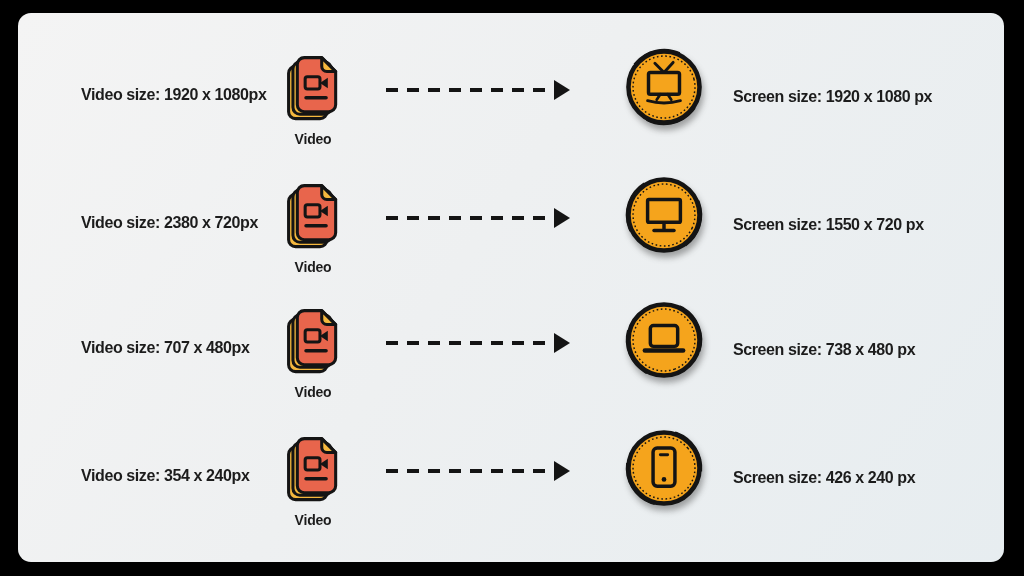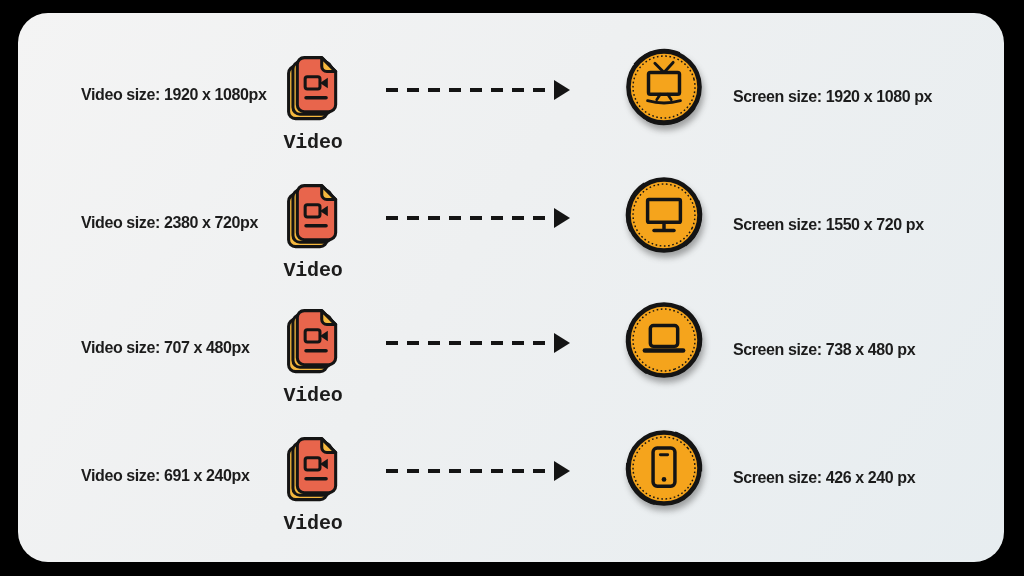--- a/index.html
+++ b/index.html
@@ -5,40 +5,39 @@
   html,body{margin:0;padding:0;}
   body{
     width:1024px;height:576px;overflow:hidden;
     background:var(--frame,#000);
     font-family:"Liberation Sans",sans-serif;
     position:relative;
   }
   .card{
     position:absolute;left:18px;top:13px;right:20px;bottom:14px;
     background:linear-gradient(125deg,var(--card-start,#f4f4f4) 0%, #eef0f1 45%, var(--card-end,#e7edf0) 100%);
-    border-radius:30px;
+    border-radius:13px;
     padding-left:48px;
   }
   .row{position:absolute;left:0;right:0;height:0;}
   .size-text{
     position:absolute;transform:translateY(-50%);
     font-size:16px;font-weight:700;letter-spacing:-0.4px;
     color:var(--text,#1c1c1c);white-space:nowrap;
   }
   .video-size{left:63px;top:2px;}
   .screen-size{left:715px;top:4px;}
   .file-block{
     position:absolute;left:267px;top:-38px;width:56px;
     display:flex;flex-direction:column;align-items:center;
   }
   .file-block svg{width:56px;height:68px;display:block;}
   .file-caption{
-    margin-top:8px;font-size:20px;font-weight:700;letter-spacing:-0.2px;
+    margin-top:8px;font-size:14px;font-weight:700;letter-spacing:-0.2px;
     color:var(--text,#1c1c1c);
-    font-family:Liberation Mono, monospace;
   }
   .arrow{position:absolute;left:368px;top:-13px;width:184px;height:20px;}
   .arrow-line{
     position:absolute;left:0;right:13px;top:8px;height:4px;
     background:repeating-linear-gradient(90deg,var(--ink,#141414) 0 12px,transparent 12px 21px);
   }
   .arrow-head{
     position:absolute;right:0;top:0;width:0;height:0;
     border-top:10px solid transparent;border-bottom:10px solid transparent;
     border-left:16px solid var(--ink,#141414);
@@ -156,21 +155,21 @@
         <circle class="ink-s" cx="45" cy="45" r="34" stroke-width="1.6" stroke-dasharray="1.8 2.8" transform="rotate(70 45 45)"></circle>
         <rect class="ink-s" x="30" y="29" width="30" height="23" rx="3.5" stroke-width="3.8"></rect>
         <line class="ink-s" x1="24" y1="56.5" x2="66" y2="56.5" stroke-width="5" stroke-linecap="round"></line>
       </svg>
     </div>
 
     <div class="size-text screen-size">Screen size: 738 x 480 px</div>
   </div>
 
   <div class="row" style="top:461px">
-    <div class="size-text video-size">Video size: 691 x 240px</div>
+    <div class="size-text video-size">Video size: 354 x 240px</div>
 
     <div class="file-block">
       <svg viewBox="0 0 64 78">
         <rect class="file-back" x="4" y="13" width="44" height="60" rx="8" stroke-width="3.5"></rect>
         <rect class="file-back" x="9" y="8" width="44" height="60" rx="8" stroke-width="3.5"></rect>
         <path class="file-front" stroke-width="3.5" stroke-linejoin="round" d="M22 3 H42 L58 19 V57 A8 8 0 0 1 50 65 H22 A8 8 0 0 1 14 57 V11 A8 8 0 0 1 22 3 Z"></path>
         <path class="file-back" stroke-width="3.5" stroke-linejoin="round" d="M42 3 V13 A6 6 0 0 0 48 19 H58 Z"></path>
         <rect class="ink-s" x="23" y="25" width="17" height="14" rx="2.5" stroke-width="3.5"></rect>
         <path class="ink-f" d="M40 32 L49 26 V38 Z"></path>
         <line class="ink-s" x1="24" y1="49" x2="47" y2="49" stroke-width="4" stroke-linecap="round"></line>

